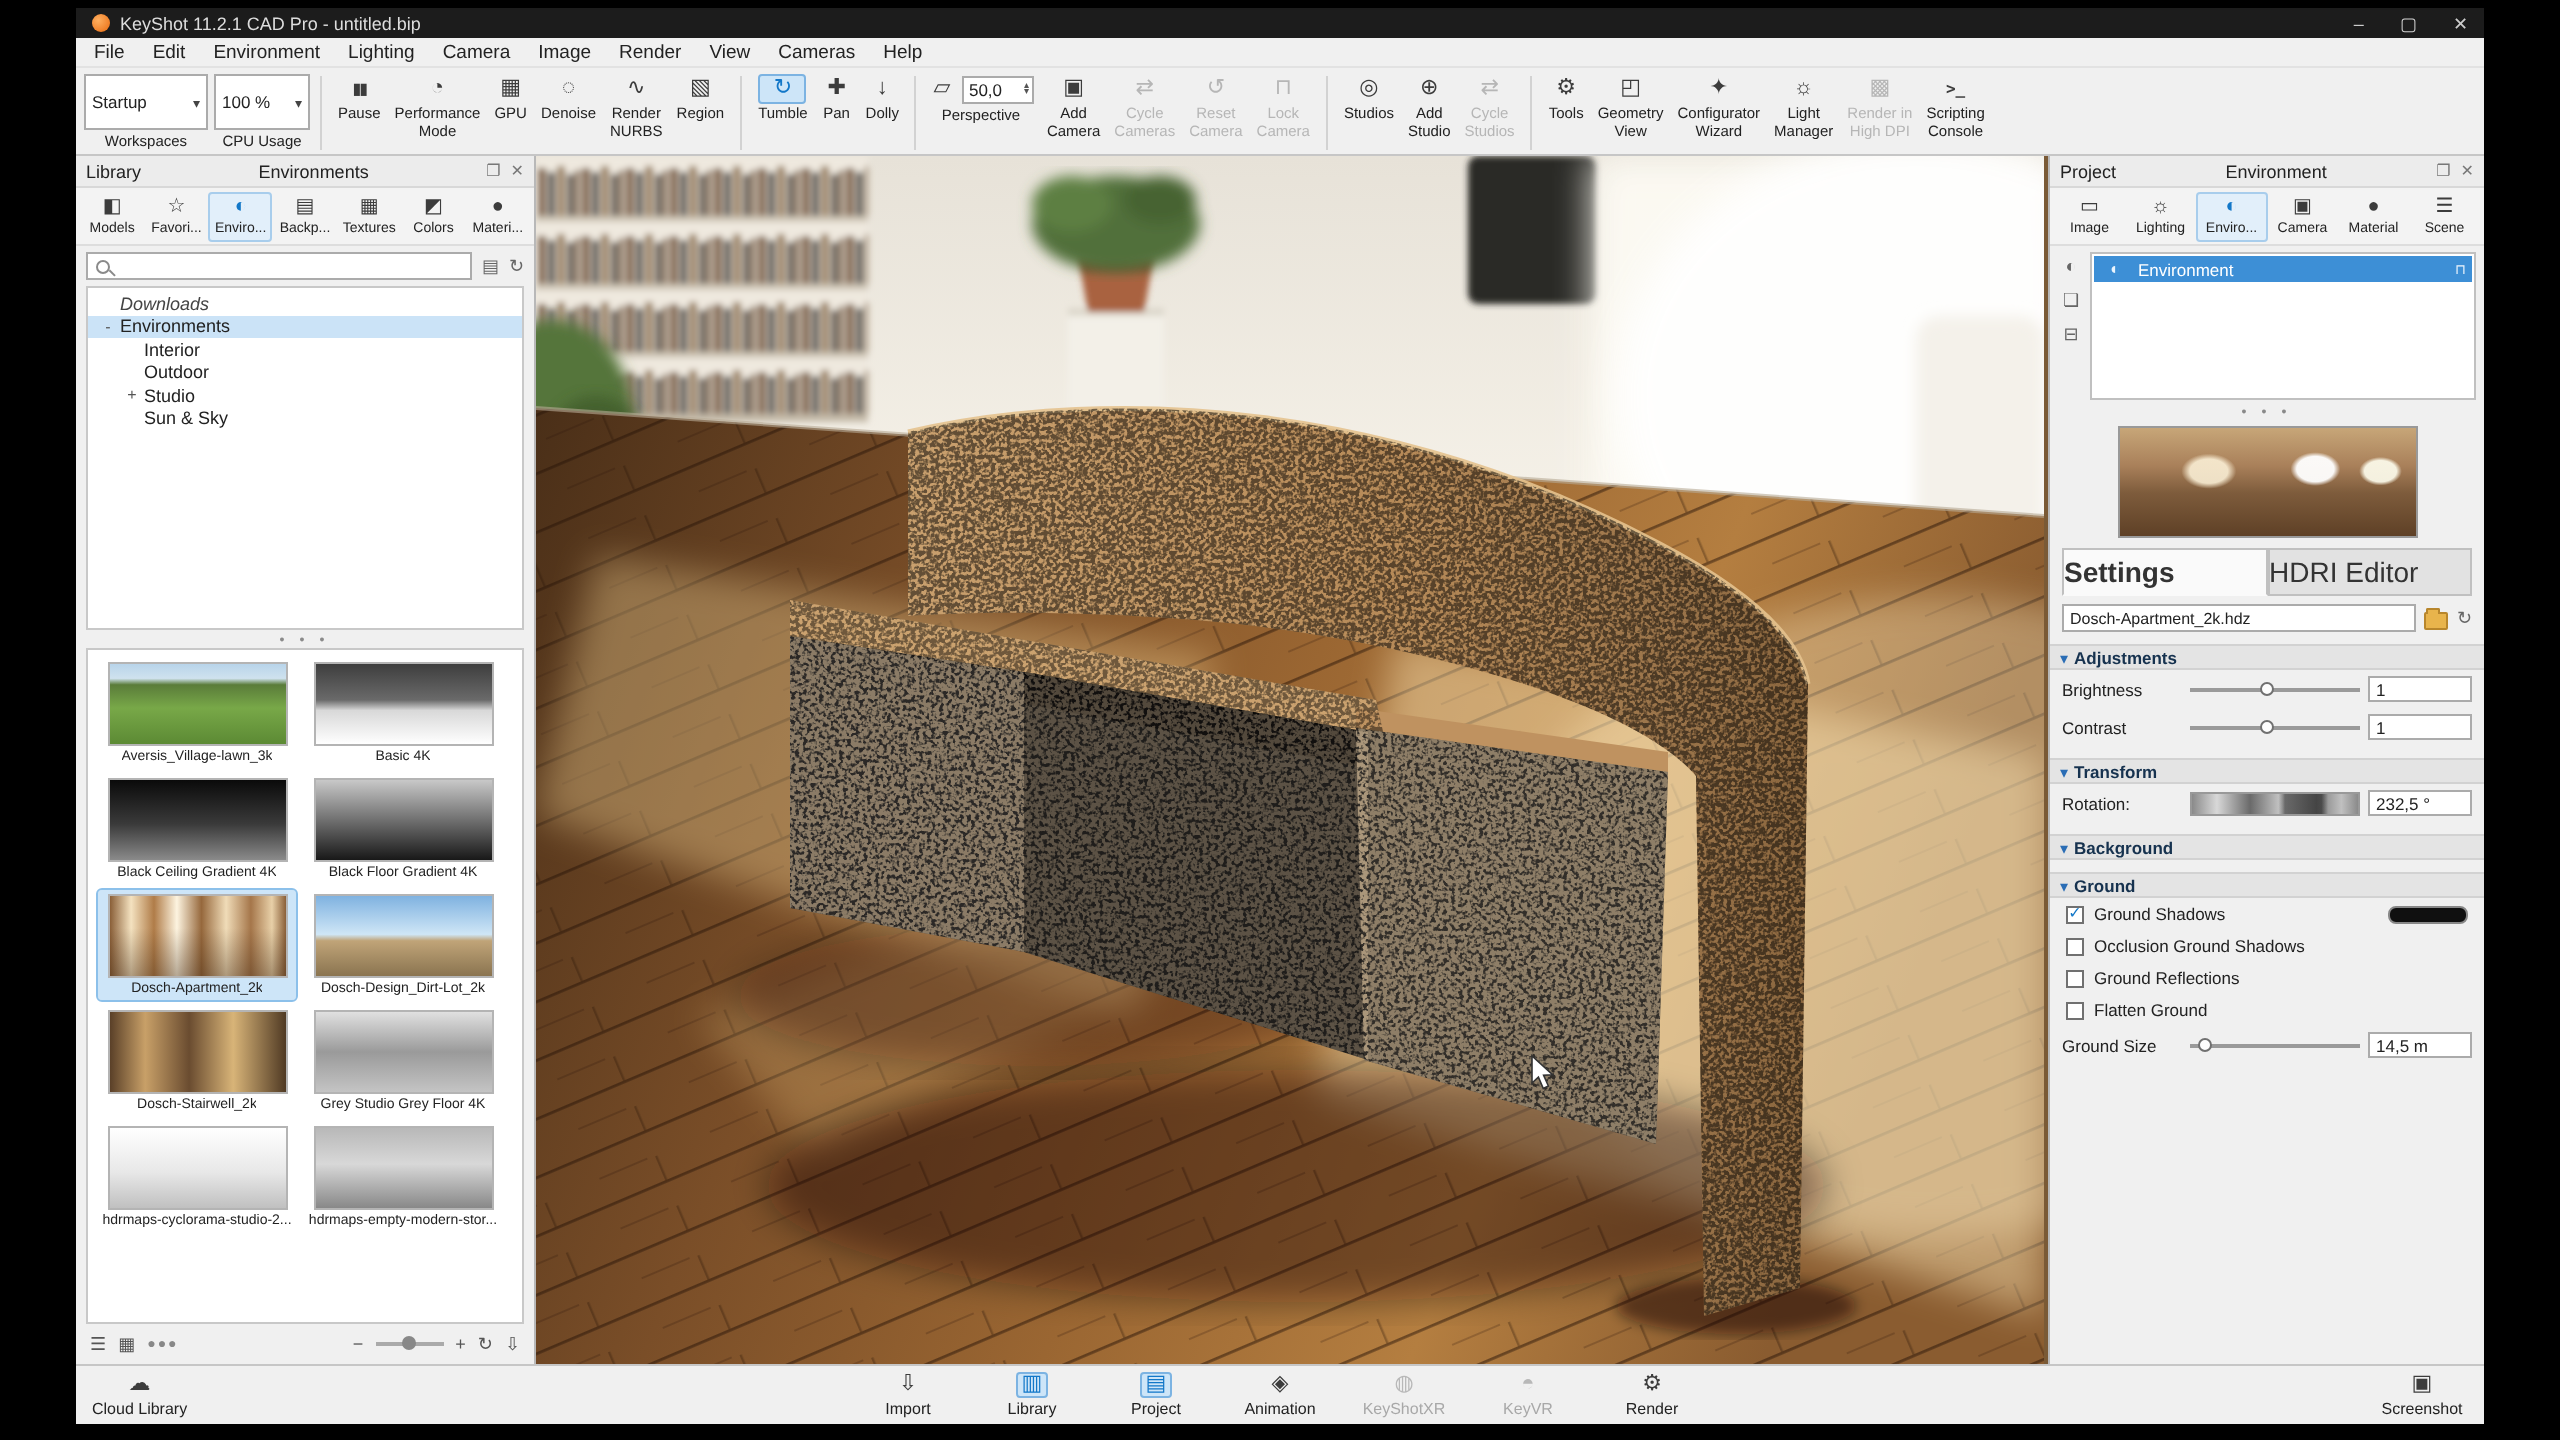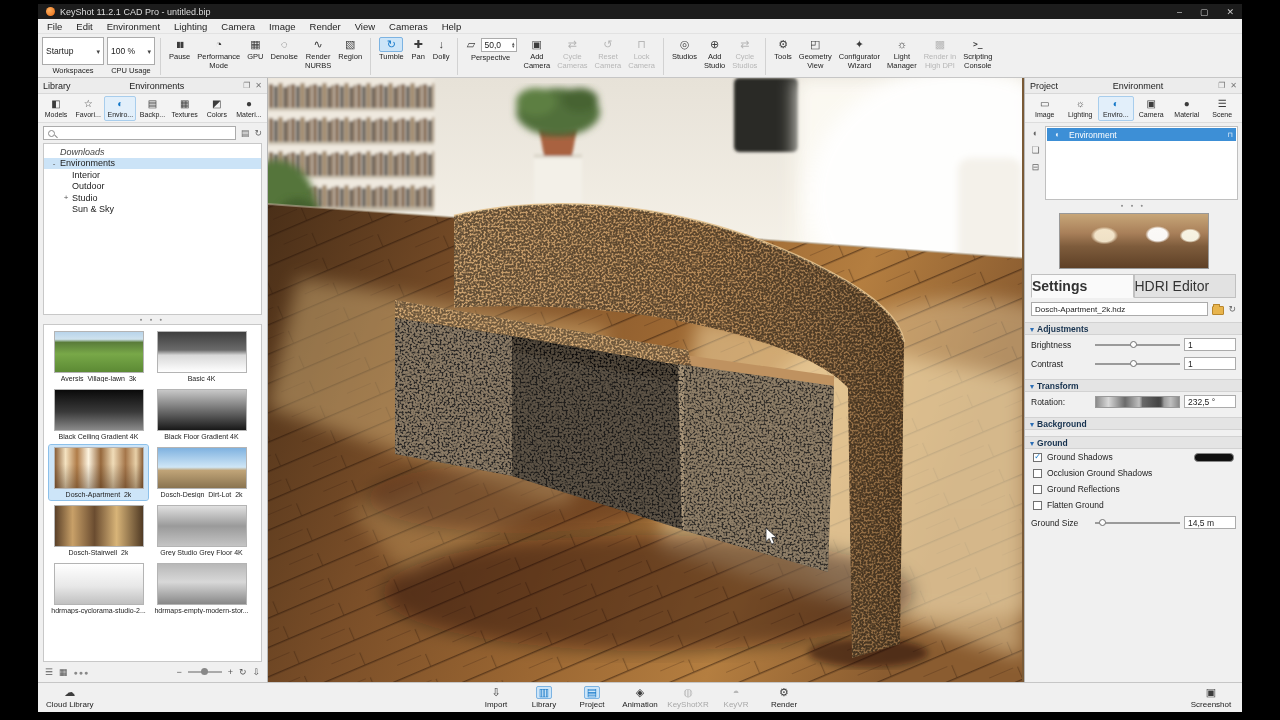--- a/index.html
+++ b/index.html
@@ -165,21 +165,21 @@
   .opt-row.selected .radio::after{content:"";position:absolute;left:1.5px;top:1.5px;width:4px;height:4px;border-radius:50%;background:var(--accent,#1277c8)}
   .checkbox{width:9px;height:9px;border:1px solid #707070;background:#fff;font-size:8px;color:var(--accent,#1277c8);display:flex;align-items:center;justify-content:center;flex:none}
   .opt-row.checked .checkbox::after{content:"✓";margin-top:-1px}
   .opt-label{font-size:8.5px}
   .opt-swatch{margin-left:auto;width:40px;height:9px;border:1px solid #888;border-radius:4px;display:none}
   .opt-swatch[data-has]{display:block}
 
   
   .taskbar{height:30px;background:#f0f0f0;border-top:1px solid #c6c6c6;display:flex;align-items:center;position:relative;flex:none}
   .tk-left{position:absolute;left:8px;display:flex}
-  .tk-center{margin:16px auto;display:flex;gap:2px}
+  .tk-center{margin:16px auto;display:flex;gap:16px}
   .tk-right{position:absolute;right:8px;display:flex}
   .tk-item{display:flex;flex-direction:column;align-items:center;font-size:8px;min-width:46px;gap:1px}
   .tk-item .ti{height:13px;font-size:11px}
   .tk-item.active .ti{background:var(--selection,#cde5f8);border:1px solid var(--selection_border,#7cb3e2);border-radius:2px;min-width:16px;color:var(--accent,#1277c8)}
   .tk-item.disabled{color:#a8a8a8}.tk-item.disabled .ti{color:#b8b8b8}
 </style>
 </head>
 <body>
 
 <div class="app">

